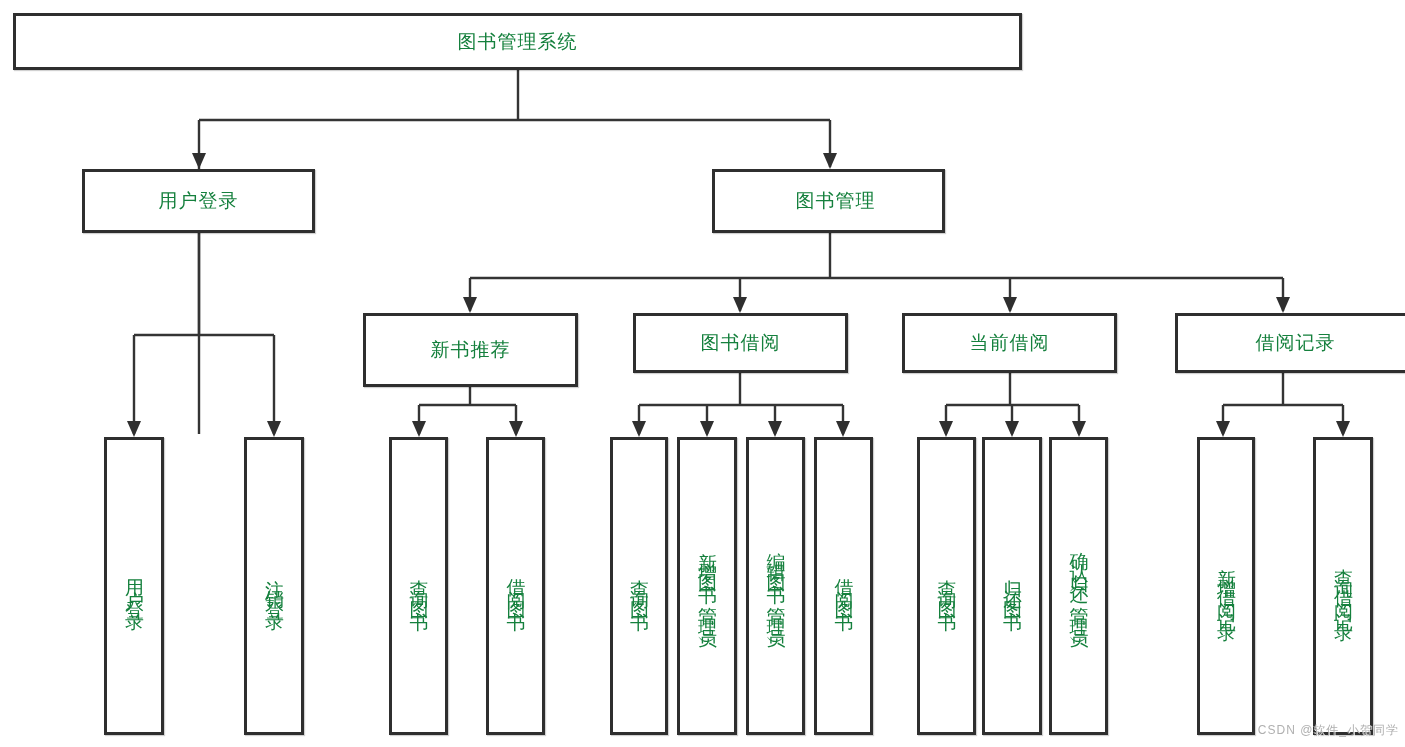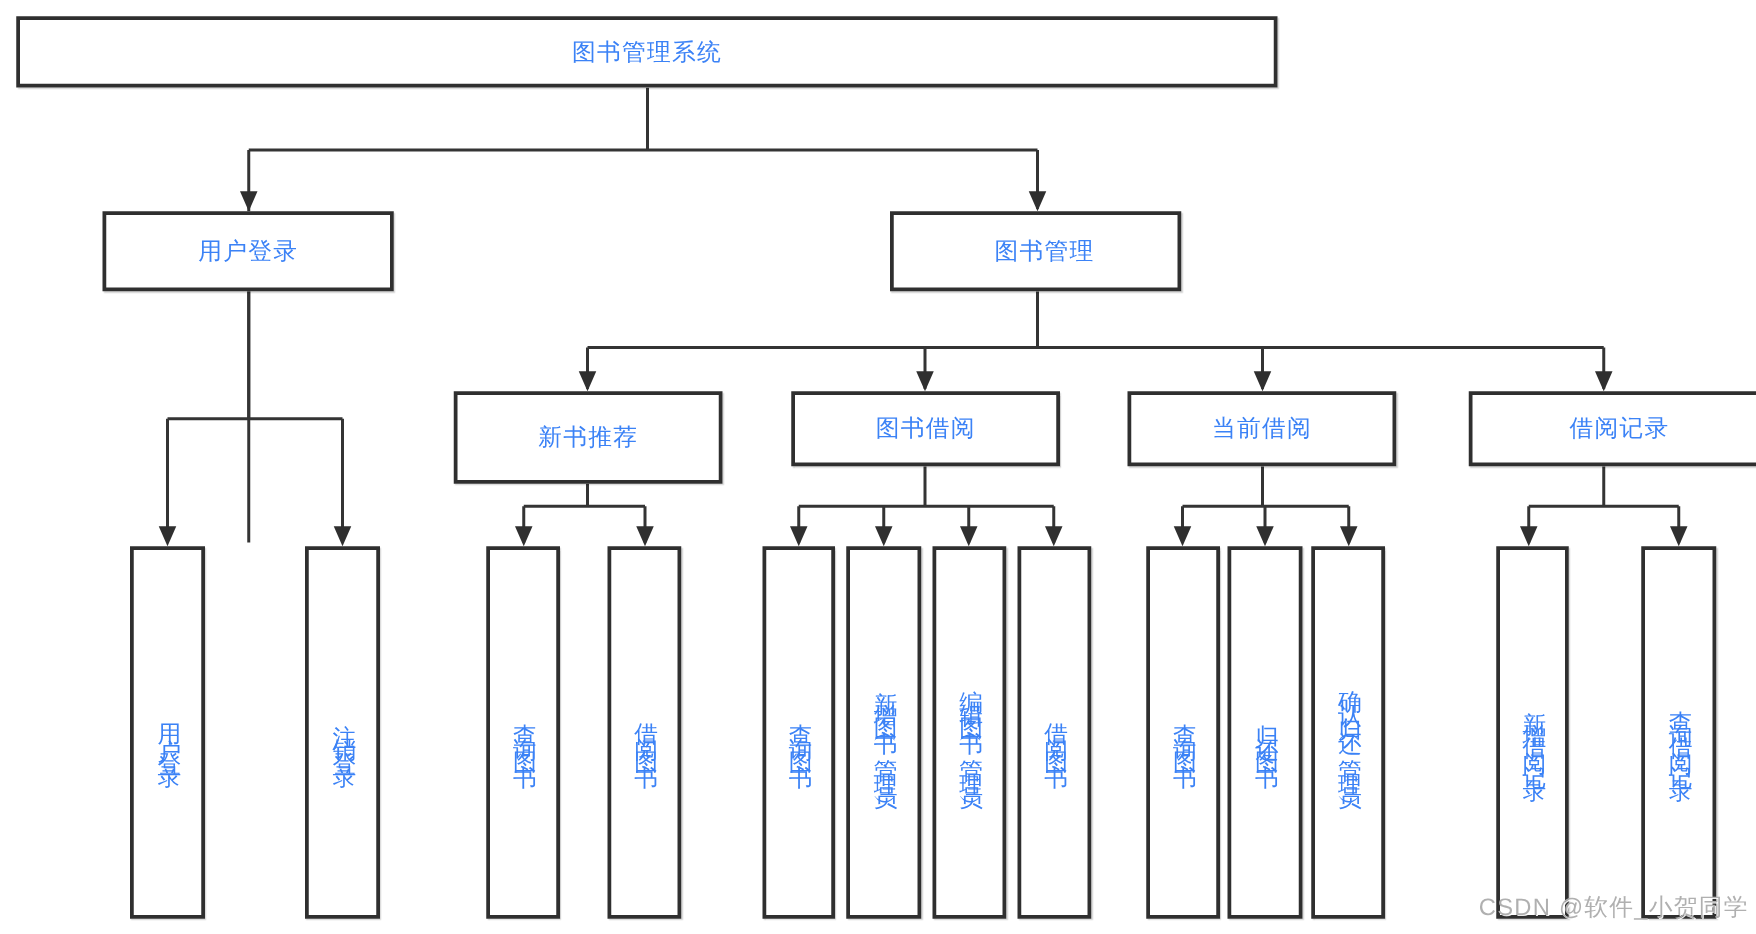--- a/index.html
+++ b/index.html
@@ -18,38 +18,38 @@
     z-index: 1;
   }
   .node {
     position: absolute;
     box-sizing: border-box;
     border: 3px solid #2f2f2f;
     background: #ffffff;
     display: flex;
     align-items: center;
     justify-content: center;
-    color: #3b82f6;
+    color: #15803d;
     font-size: 19px;
     z-index: 2;
     box-shadow: 1px 1px 1px rgba(0,0,0,0.18);
   }
   .hnode { letter-spacing: 1px; }
   .vnode {
     writing-mode: vertical-rl;
     text-orientation: mixed;
     letter-spacing: 11px;
     line-height: 1.1;
   }
   .watermark {
     position: absolute;
     right: 6px;
     bottom: 8px;
     z-index: 5;
-    font-size: 19px;
+    font-size: 12px;
     color: #b0b0b0;
     text-shadow: 1px 1px 0 rgba(255,255,255,0.9);
     letter-spacing: 1px;
     white-space: nowrap;
   }
 </style>
 </head>
 <body>
 
 <div class="stage">

